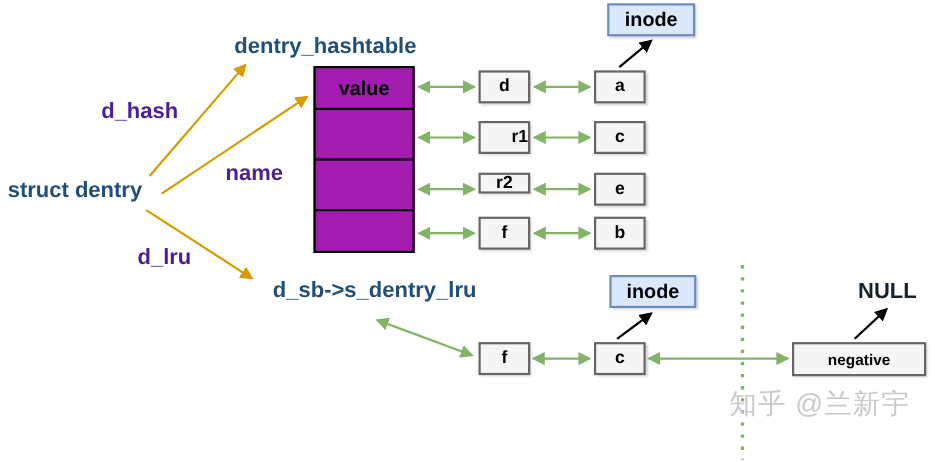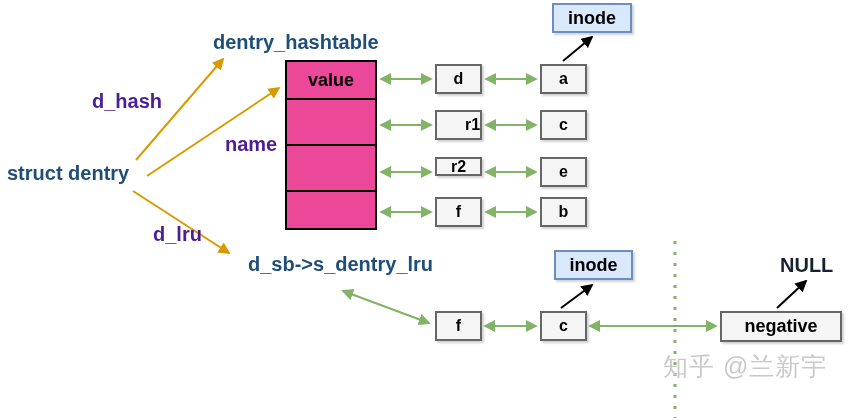--- a/index.html
+++ b/index.html
@@ -23,24 +23,24 @@
   .nodebox{
     position:absolute;display:flex;align-items:center;justify-content:center;
     box-sizing:border-box;font-weight:bold;font-size:16px;color:#000;
     background:var(--box_fill);border:2px solid var(--box_border);
     box-shadow:2px 2px 2px rgba(0,0,0,0.18);
   }
   .inodebox{
     background:var(--inode_fill);border:2px solid var(--inode_border);
     font-size:18px;box-shadow:2px 2px 2px rgba(0,0,0,0.18);
   }
-  .negbox{font-size:18px;}
+  .negbox{font-size:14px;}
   .htable{
     position:absolute;left:285px;top:60px;width:92px;height:170px;
-    box-sizing:border-box;border:2px solid #000;background:#ec4899;
+    box-sizing:border-box;border:2px solid #000;background:#a21caf;
     display:flex;flex-direction:column;
   }
   .htable .trow{
     box-sizing:border-box;border-bottom:2px solid #000;
     display:flex;align-items:center;justify-content:center;
     font-weight:bold;font-size:18px;color:#000;
   }
   .htable .trow:last-child{border-bottom:none;flex:1;}
   .watermark{
     position:absolute;left:663px;top:350px;font-size:25px;color:var(--watermark);
@@ -90,23 +90,23 @@
 
     <line class="black-line" x1="563" y1="61" x2="592" y2="37" marker-end="url(#ab)"></line>
     <line class="black-line" x1="561" y1="308" x2="592" y2="285" marker-end="url(#ab)"></line>
     <line class="black-line" x1="777" y1="308" x2="806" y2="281" marker-end="url(#ab)"></line>
 
     <line class="dotline" x1="675" y1="241" x2="675" y2="418"></line>
   </svg>
 
   <div class="lbl navy" style="left:213px;top:31px;">dentry_hashtable</div>
   <div class="lbl" style="left:92px;top:90px;">d_hash</div>
-  <div class="lbl" style="left:205px;top:133px;margin-left:20px;">name</div>
+  <div class="lbl" style="left:205px;top:147px;">name</div>
   <div class="lbl navy" style="left:7px;top:162px;">struct dentry</div>
-  <div class="lbl" style="left:125px;top:223px;margin-left:28px;">d_lru</div>
+  <div class="lbl" style="left:125px;top:223px;">d_lru</div>
   <div class="lbl navy" style="left:248px;top:253px;">d_sb-&gt;s_dentry_lru</div>
   <div class="lbl dark" style="left:780px;top:254px;text-align:center;">NULL</div>
 
   <div class="nodebox inodebox" style="left:552px;top:3px;width:80px;height:30px;">inode</div>
   <div class="nodebox inodebox" style="left:554px;top:250px;width:79px;height:30px;">inode</div>
 
   <div class="htable">
     <div class="trow" style="height:38px;">value</div>
     <div class="trow" style="height:46px;"></div>
     <div class="trow" style="height:46px;"></div>

